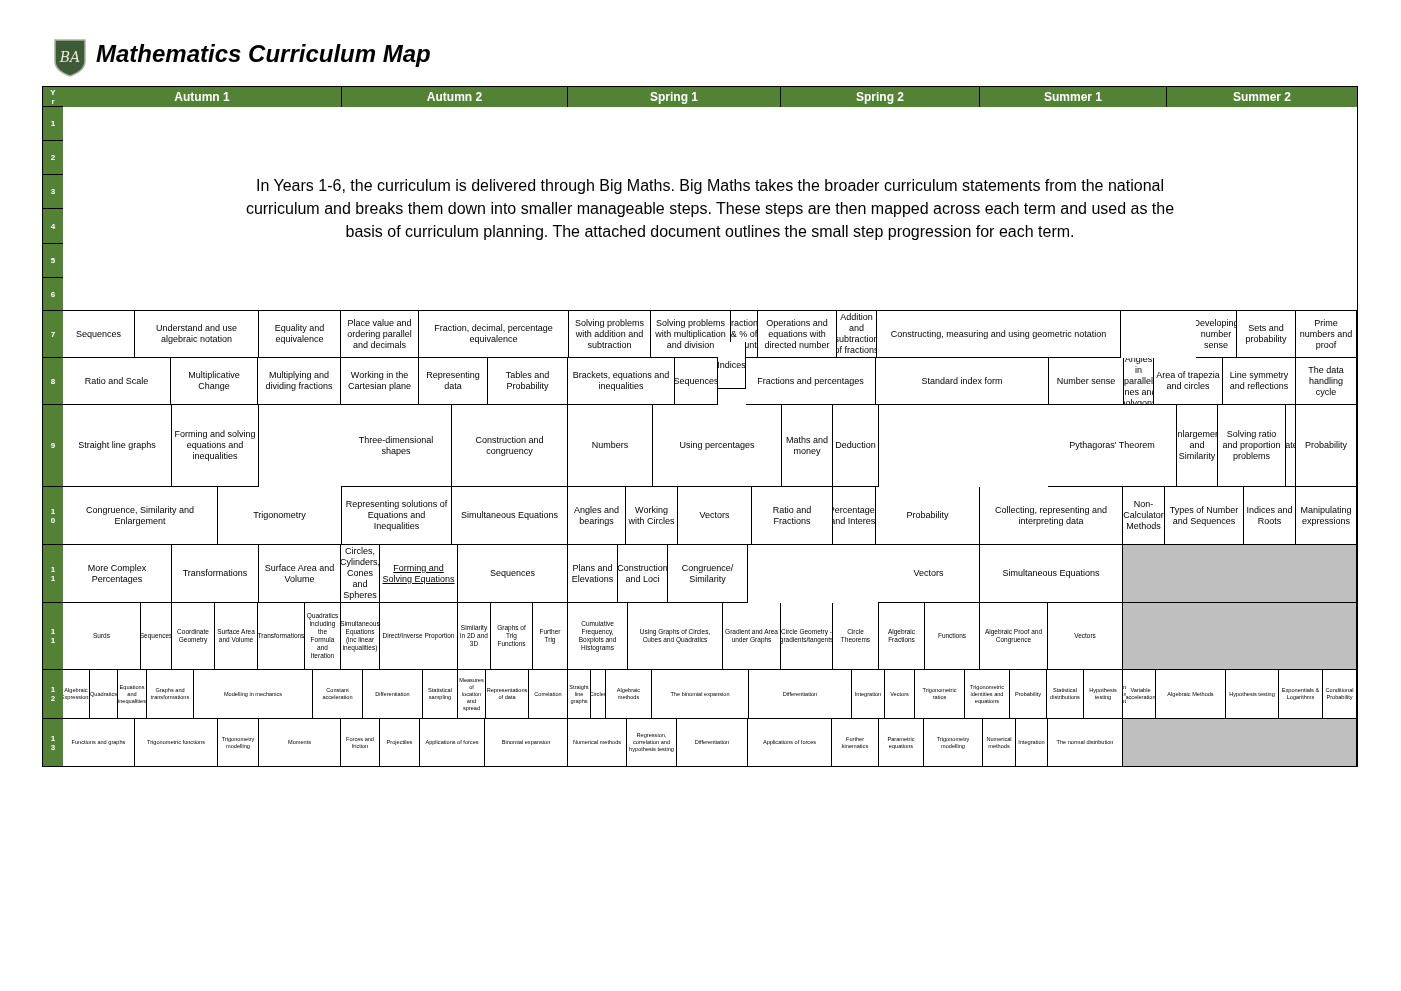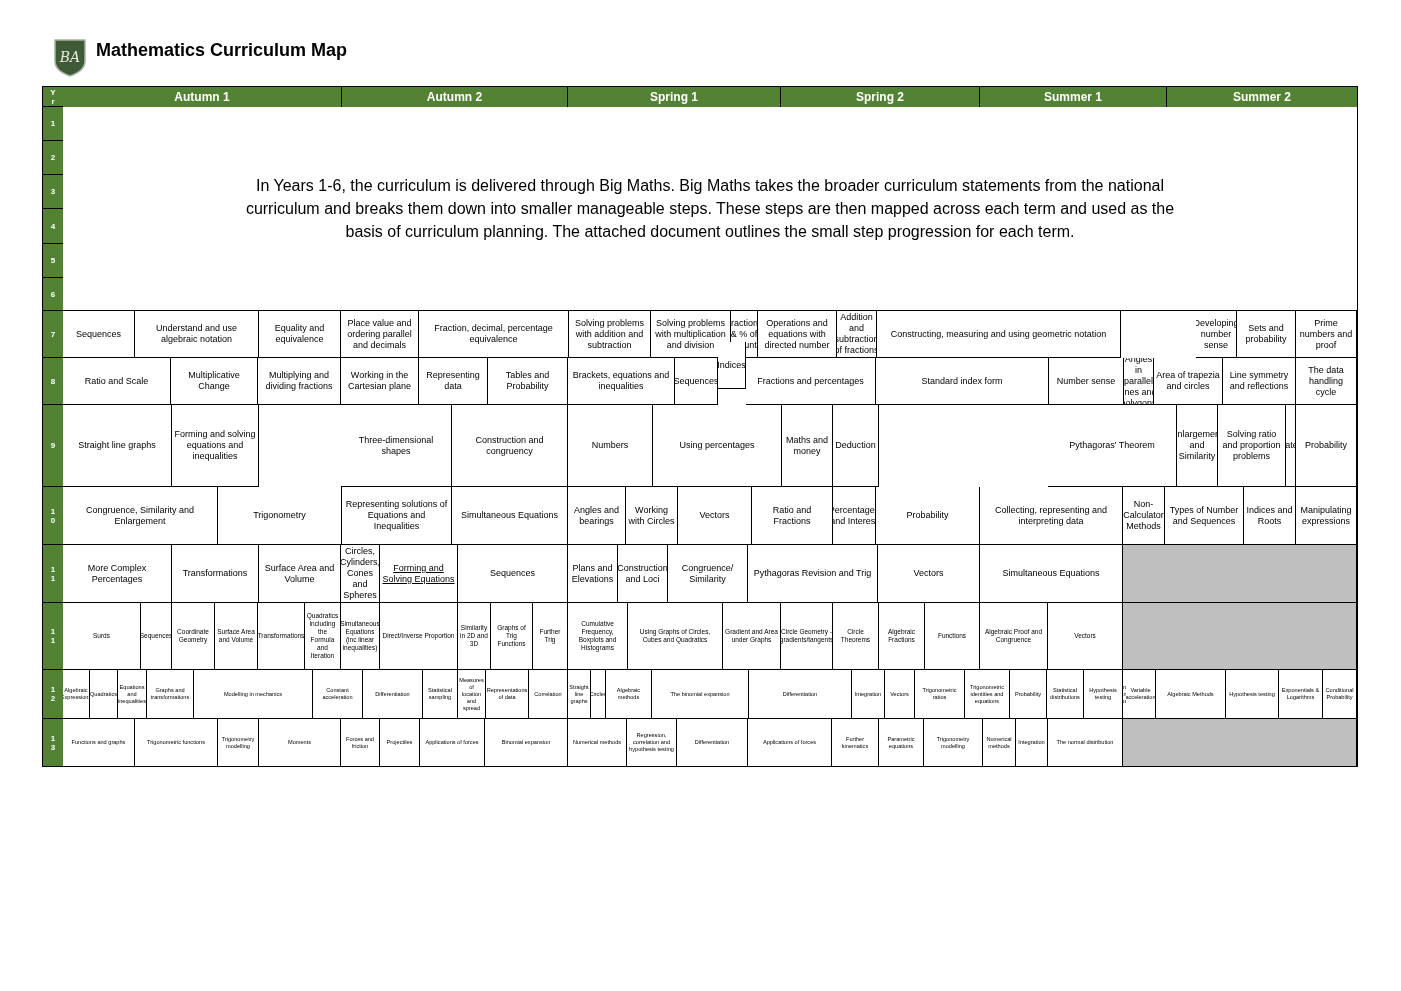--- a/index.html
+++ b/index.html
@@ -1,18 +1,18 @@
 <!DOCTYPE html>
 <html><head>
 <meta charset="utf-8">
 <style>
   html, body { margin:0; padding:0; background:#ffffff; }
   body { width:1401px; height:991px; position:relative; font-family:"Liberation Sans", sans-serif; color:#000; overflow:hidden; }
   .logo { position:absolute; left:53px; top:37px; width:34px; height:40px; }
-  .title { position:absolute; left:96px; top:40px; font-size:18px; font-weight:bold; font-family:"Liberation Sans", sans-serif; }
+  .title { position:absolute; left:96px; top:40px; font-size:24px; font-weight:bold; font-family:"Liberation Sans", sans-serif;font-style:italic; }
   .grid { position:absolute; left:42px; top:86px; width:1316px; height:681px; border:1px solid #000; box-sizing:border-box; }
   .hdr { position:absolute; top:0; height:20px; background:#548235; color:#fff; font-weight:bold; font-size:12px; display:flex; align-items:center; justify-content:center; border-right:1px solid #000; box-sizing:border-box; }
   .yr { position:absolute; left:0; width:20px; background:#548235; color:#fff; font-weight:bold; font-size:8px; display:flex; align-items:center; justify-content:center; text-align:center; line-height:9px; border-bottom:1px solid #000; box-sizing:border-box; white-space:pre-line; }
   .cell { position:absolute; border-right:1px solid #000; border-bottom:1px solid #000; box-sizing:border-box; display:flex; align-items:center; justify-content:center; text-align:center; font-size:9px; line-height:11px; padding:1px 2px; overflow:hidden; background:#fff; }
   .cell.sm { font-size:6.5px; line-height:8px; }
   .cell.xs { font-size:5.6px; line-height:7px; }
   .cell.grey { background:#bfbfbf; }
   .intro { position:absolute; left:20px; top:20px; width:1294px; height:204px; border-bottom:1px solid #000; box-sizing:border-box; display:flex; align-items:center; justify-content:center; text-align:center; font-size:16px; line-height:23px; padding:0 180px; }
 </style>
 </head>
@@ -115,21 +115,20 @@
     <div class="cell " style="left: 1253px; top: 400px; width: 61px; height: 58px;">Manipulating expressions</div>
     <div class="cell " style="left: 20px; top: 458px; width: 109px; height: 58px;">More Complex Percentages</div>
     <div class="cell " style="left: 129px; top: 458px; width: 87px; height: 58px;">Transformations</div>
     <div class="cell " style="left: 216px; top: 458px; width: 82px; height: 58px;">Surface Area and Volume</div>
     <div class="cell " style="left: 298px; top: 458px; width: 39px; height: 58px;">Circles, Cylinders, Cones and Spheres</div>
     <div class="cell " style="left: 337px; top: 458px; width: 78px; height: 58px; text-decoration: underline;">Forming and Solving Equations</div>
     <div class="cell " style="left: 415px; top: 458px; width: 110px; height: 58px;">Sequences</div>
     <div class="cell " style="left: 525px; top: 458px; width: 50px; height: 58px;">Plans and Elevations</div>
     <div class="cell " style="left: 575px; top: 458px; width: 50px; height: 58px;">Construction and Loci</div>
     <div class="cell " style="left: 625px; top: 458px; width: 80px; height: 58px;">Congruence/ Similarity</div>
-    <div class="cell " style="left: 705px; top: 458px; width: 130px; height: 58px;">Pythagoras Revision and Trig</div>
     <div class="cell " style="left: 835px; top: 458px; width: 102px; height: 58px;">Vectors</div>
     <div class="cell " style="left: 937px; top: 458px; width: 143px; height: 58px;">Simultaneous Equations</div>
     <div class="cell grey" style="left: 1080px; top: 458px; width: 234px; height: 58px;"></div>
     <div class="cell sm" style="left: 20px; top: 516px; width: 78px; height: 67px;">Surds</div>
     <div class="cell sm" style="left: 98px; top: 516px; width: 31px; height: 67px;">Sequences</div>
     <div class="cell sm" style="left: 129px; top: 516px; width: 43px; height: 67px;">Coordinate Geometry</div>
     <div class="cell sm" style="left: 172px; top: 516px; width: 43px; height: 67px;">Surface Area and Volume</div>
     <div class="cell sm" style="left: 215px; top: 516px; width: 47px; height: 67px;">Transformations</div>
     <div class="cell sm" style="left: 262px; top: 516px; width: 36px; height: 67px;">Quadratics including the Formula and Iteration</div>
     <div class="cell sm" style="left: 298px; top: 516px; width: 39px; height: 67px;">Simultaneous Equations (inc linear inequalities)</div>

